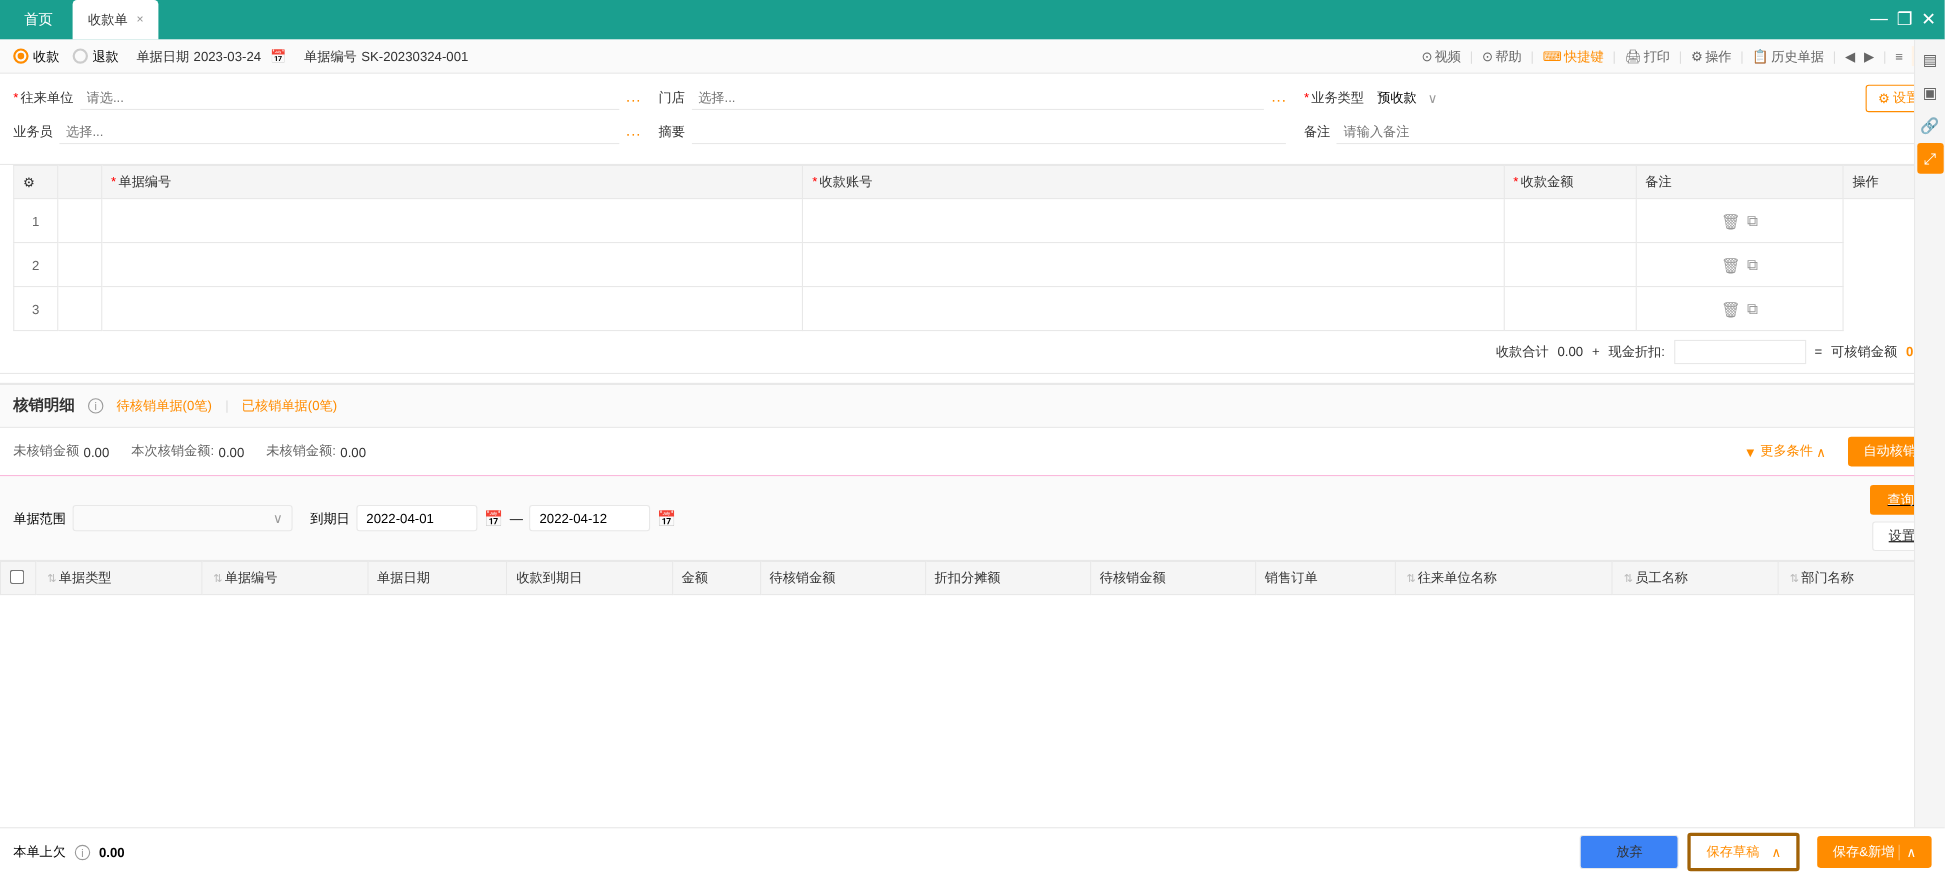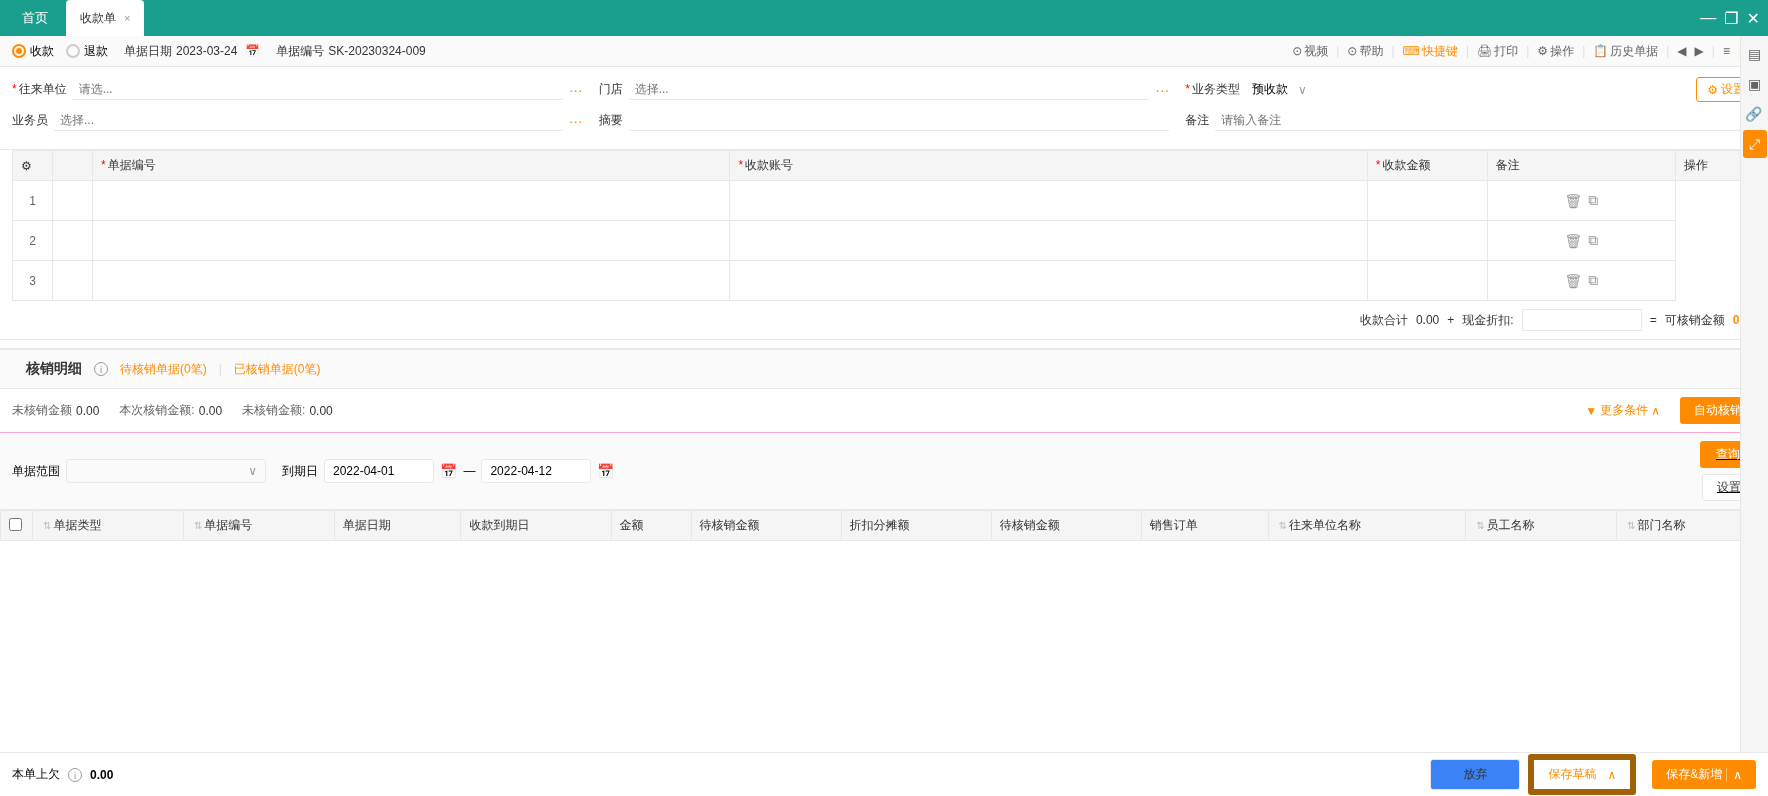--- a/index.html
+++ b/index.html
@@ -96,21 +96,21 @@
     .summary-label { color: #333; }
     .summary-value { color: #333; }
     .summary-orange { color: #ff8c00; font-weight: bold; }
     .summary-input {
       border: 1px solid #e8e8e8; padding: 3px 8px; width: 120px;
       outline: none;
     }
 
     
     .hexiao-header {
-      display: flex; align-items: center; padding: 10px 26px; gap: 12px;
+      display: flex; align-items: center; padding: 10px 12px; gap: 12px;
       border-bottom: 1px solid #e8e8e8; background: #fafafa;
     }
     .hexiao-title { font-size: 14px; font-weight: bold; color: #333; }
     .info-icon {
       width: 14px; height: 14px; border-radius: 50%; border: 1px solid #999;
       display: inline-flex; align-items: center; justify-content: center;
       font-size: 10px; color: #999; cursor: pointer;
     }
     .tab-item { cursor: pointer; color: #ff8c00; }
     .tab-separator { color: #ddd; }
@@ -172,21 +172,21 @@
       display: flex; align-items: center; padding: 8px 12px; height: 44px;
       z-index: 100;
     }
     .footer-info { display: flex; align-items: center; gap: 4px; }
     .footer-spacer { flex: 1; }
     .footer-btn-discard {
       border: 1px solid #e8e8e8; background: #3b82f6; padding: 6px 32px;
       border-radius: 3px; cursor: pointer; color: #333; margin-right: 8px;
     }
     .footer-btn-draft {
-      border: 6px solid #a16207; background: white; color: #ff8c00;
+      border: 3px solid #a16207; background: white; color: #ff8c00;
       padding: 6px 14px; border-radius: 3px; cursor: pointer;
       display: flex; align-items: center; gap: 4px; margin-right: 8px;
     }
     .footer-btn-save {
       background: #ff8c00; color: white; border: none;
       padding: 6px 14px; border-radius: 3px; cursor: pointer;
       display: flex; align-items: center; gap: 4px;
     }
     .footer-btn-arrow {
       border-left: 1px solid rgba(255,255,255,0.4); padding-left: 6px; cursor: pointer;
@@ -238,21 +238,21 @@
         <span>退款</span>
       </div>
     </div>
     <div style="display:flex;align-items:center;gap:4px;">
       <span class="field-label">单据日期</span>
       <span class="field-value">2023-03-24</span>
       <span class="date-icon">📅</span>
     </div>
     <div style="display:flex;align-items:center;gap:4px;">
       <span class="field-label">单据编号</span>
-      <span class="field-value">SK-20230324-009</span>
+      <span class="field-value">SK-20230324-001</span>
     </div>
     <div class="toolbar-spacer"></div>
     <div class="toolbar-actions">
       <span class="action-link">
         <span>⊙</span>
         <span>视频</span>
       </span>
       <span class="action-separator">|</span>
       <span class="action-link">
         <span>⊙</span>

